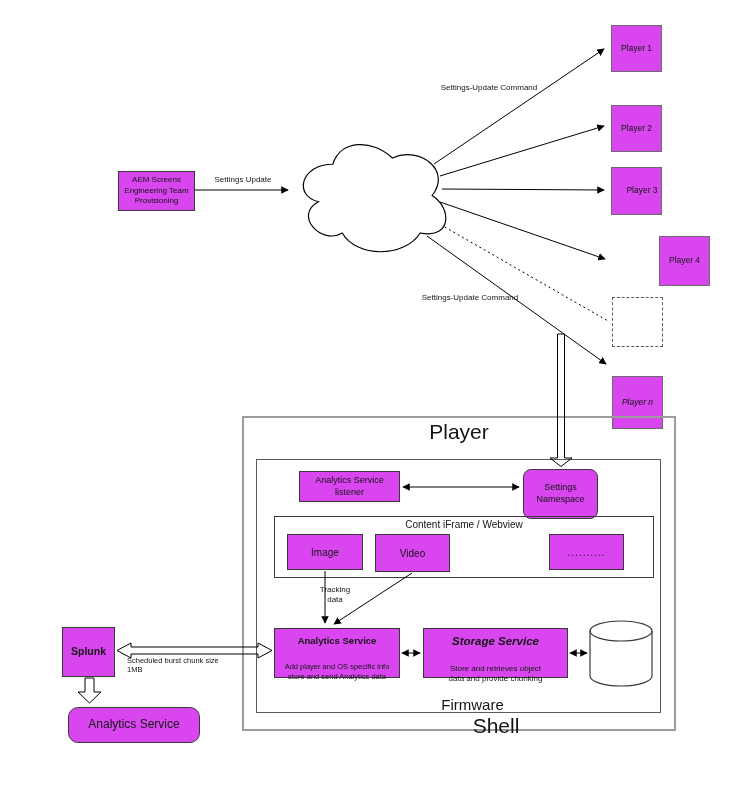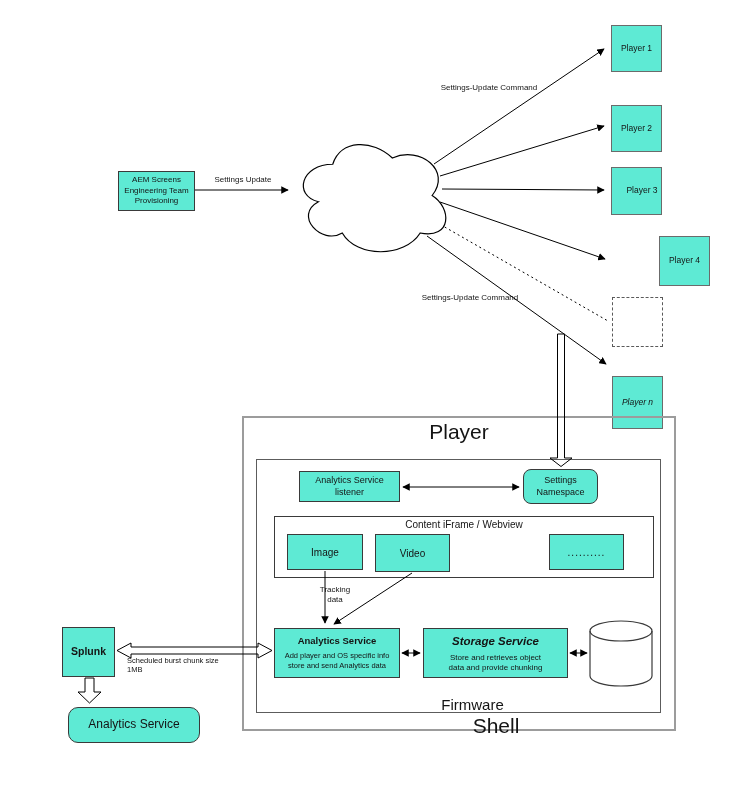--- a/index.html
+++ b/index.html
@@ -1,31 +1,31 @@
 <!DOCTYPE html>
 <html><head>
 <meta charset="utf-8">
 <style>
   html,body{margin:0;padding:0;background:#fff;font-family:"Liberation Sans",sans-serif;}
   #canvas{position:relative;width:750px;height:786px;background:#ffffff;overflow:hidden;}
-  .box{position:absolute;border:1px solid #3a3a3a;background:#5eead4;display:flex;flex-direction:column;
+  .box{position:absolute;border:1px solid #3a3a3a;background:#d946ef;display:flex;flex-direction:column;
        align-items:center;justify-content:center;text-align:center;color:#141414;line-height:1.3;box-sizing:border-box;}
   .player-node{border:1px solid #6b6b6b;font-size:8.5px;}
   .dotted-node{border:1px dashed #5a5a5a;background:transparent;}
   .lbl{position:absolute;color:#141414;text-align:center;line-height:1.2;}
   .small{font-size:8px;}
   .tiny{font-size:7.5px;}
   .outer-frame{position:absolute;border:2px solid #9c9c9c;box-sizing:border-box;background:transparent;}
   .inner-frame{position:absolute;border:1.5px solid #5c5c5c;box-sizing:border-box;background:transparent;}
   .content-frame{position:absolute;border:1px solid #3a3a3a;box-sizing:border-box;background:transparent;}
   svg.wires{position:absolute;left:0;top:0;pointer-events:none;}
   .title-lg{font-size:21px;}
   .title-md{font-size:15px;}
   .bold{font-weight:bold;}
-  .body-txt{font-size:7.5px;margin-top:4px;line-height:1.3;}
+  .body-txt{font-size:7.5px;margin-top:15px;line-height:1.3;}
 </style>
 </head>
 <body>
 
 <div id="canvas">
 
   <div class="box small" style="left:118px;top:171px;width:77px;height:40px;">
     <div>AEM Screens</div>
     <div>Engineering Team</div>
     <div>Provisioning</div>
@@ -53,21 +53,21 @@
   <div class="lbl title-lg" style="left:242px;top:713px;width:508px;">Shell</div>
 
   <div class="inner-frame" style="left:256px;top:459px;width:405px;height:254px;"></div>
   <div class="lbl title-md" style="left:256px;top:696px;width:405px;padding-left:14px;">Firmware</div>
 
   <div class="box" style="left:299px;top:471px;width:101px;height:31px;font-size:9px;">
     <div>Analytics Service</div>
     <div>listener</div>
   </div>
 
-  <div class="box" style="left:523px;top:469px;width:75px;height:35px;border-radius:8px;font-size:9px;">
+  <div class="box" style="left:523px;top:469px;width:75px;height:50px;border-radius:8px;font-size:9px;">
     <div>Settings</div>
     <div>Namespace</div>
   </div>
 
   <div class="content-frame" style="left:274px;top:516px;width:380px;height:62px;"></div>
   <div class="lbl" style="left:274px;top:519px;width:380px;font-size:10px;">Content iFrame / Webview</div>
   <div class="box" style="left:287px;top:534px;width:76px;height:36px;font-size:10px;">
     <span>Image</span>
   </div>
   <div class="box" style="left:375px;top:534px;width:75px;height:38px;font-size:10px;">

